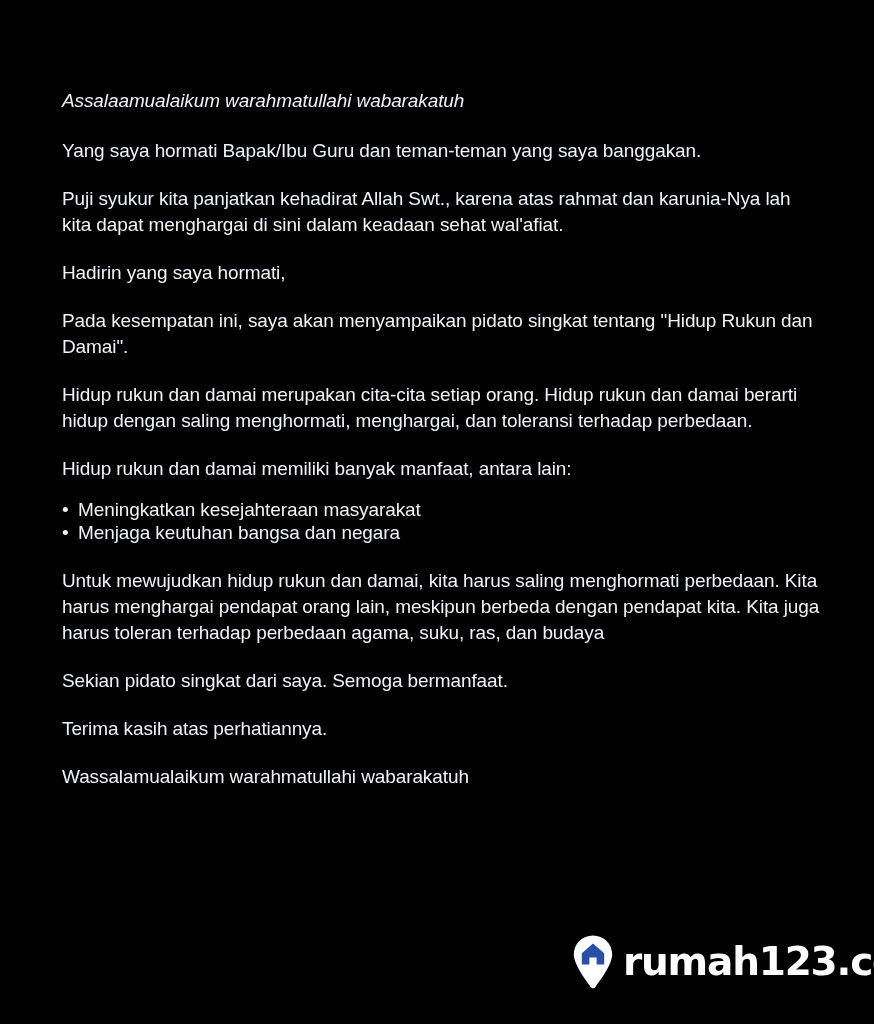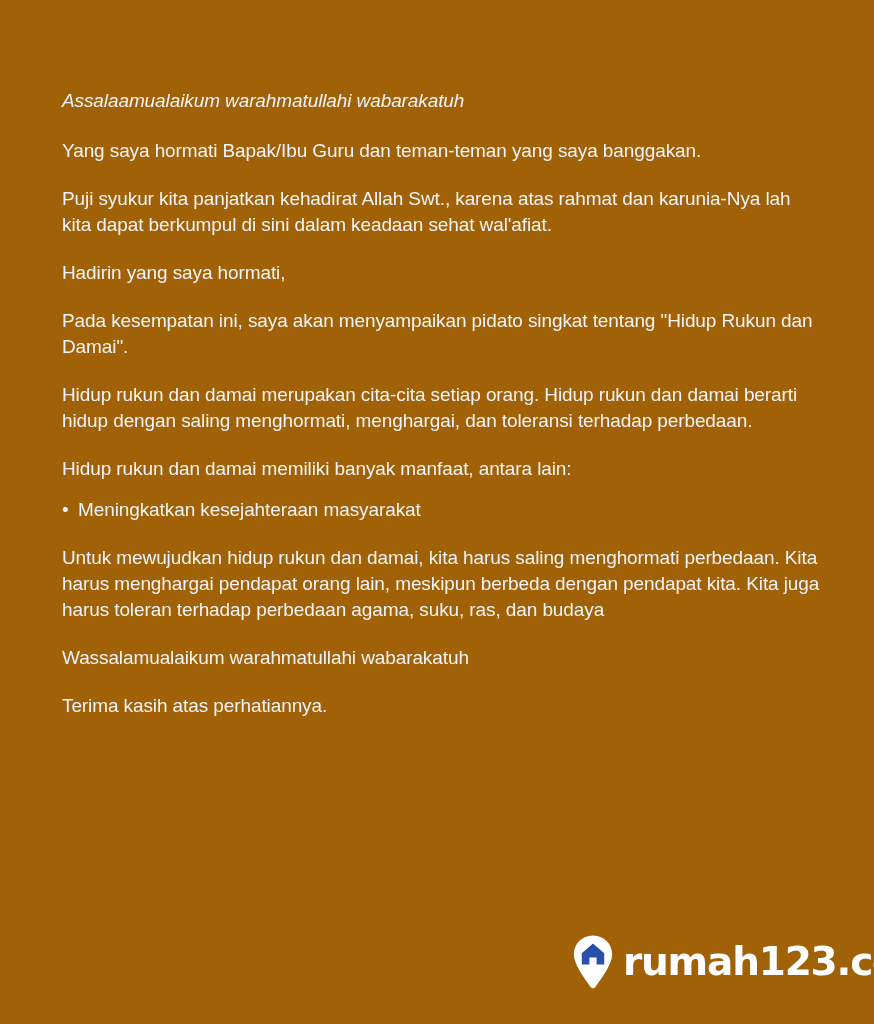--- a/index.html
+++ b/index.html
@@ -10,21 +10,21 @@
     width: 874px;
     height: 1024px;
     background: #2950a8;
     font-family: "Liberation Sans", sans-serif;
     overflow: hidden;
   }
   .page {
     position: relative;
     width: 874px;
     height: 1024px;
-    background: #a16207;
+    background: #000000;
     box-sizing: border-box;
   }
   .content {
     position: absolute;
     left: 62px;
     top: 88px;
     width: 760px;
   }
   .para {
     color: #f1f3f8;
@@ -84,41 +84,43 @@
 <body>
 
 <div class="page">
 
   <div class="content">
 
     <p class="para salam">Assalaamualaikum warahmatullahi wabarakatuh</p>
 
     <p class="para">Yang saya hormati Bapak/Ibu Guru dan teman-teman yang saya banggakan.</p>
 
-    <p class="para">Puji syukur kita panjatkan kehadirat Allah Swt., karena atas rahmat dan karunia-Nya lah kita dapat berkumpul di sini dalam keadaan sehat wal'afiat.</p>
+    <p class="para">Puji syukur kita panjatkan kehadirat Allah Swt., karena atas rahmat dan karunia-Nya lah kita dapat menghargai di sini dalam keadaan sehat wal'afiat.</p>
 
     <p class="para">Hadirin yang saya hormati,</p>
 
     <p class="para">Pada kesempatan ini, saya akan menyampaikan pidato singkat tentang "Hidup Rukun dan Damai".</p>
 
     <p class="para">Hidup rukun dan damai merupakan cita-cita setiap orang. Hidup rukun dan damai berarti hidup dengan saling menghormati, menghargai, dan toleransi terhadap perbedaan.</p>
 
     <p class="para tight">Hidup rukun dan damai memiliki banyak manfaat, antara lain:</p>
 
     <ul class="bullets">
       <li><span class="dot">•</span><span>Meningkatkan kesejahteraan masyarakat</span></li>
+      <li><span class="dot">•</span><span>Menjaga keutuhan bangsa dan negara</span></li>
     </ul>
 
     <p class="para">Untuk mewujudkan hidup rukun dan damai, kita harus saling menghormati perbedaan. Kita harus menghargai pendapat orang lain, meskipun berbeda dengan pendapat kita. Kita juga harus toleran terhadap perbedaan agama, suku, ras, dan budaya</p>
 
 
+    <p class="para">Sekian pidato singkat dari saya. Semoga bermanfaat.</p>
+
+    <p class="para">Terima kasih atas perhatiannya.</p>
 
     <p class="para">Wassalamualaikum warahmatullahi wabarakatuh</p>
-
-    <p class="para">Terima kasih atas perhatiannya.</p>
 
   </div>
 
   <div class="logo">
     <svg class="logo-mark" viewBox="0 0 42 56">
       <path d="M21 1.5 C10.2 1.5 1.8 9.9 1.8 20.6 C1.8 30.2 12.2 44.0 18.6 53.0 C19.8 54.7 22.2 54.7 23.4 53.0 C29.8 44.0 40.2 30.2 40.2 20.6 C40.2 9.9 31.8 1.5 21 1.5 Z" fill="#ffffff"></path>
       <path d="M21 9.6 L32.2 19.3 L32.2 30.6 L24.6 30.6 L24.6 23.6 L17.4 23.6 L17.4 30.6 L9.8 30.6 L9.8 19.3 Z" fill="#2950a8"></path>
     </svg>
     <span class="logo-text">rumah123.com</span>
   </div>

